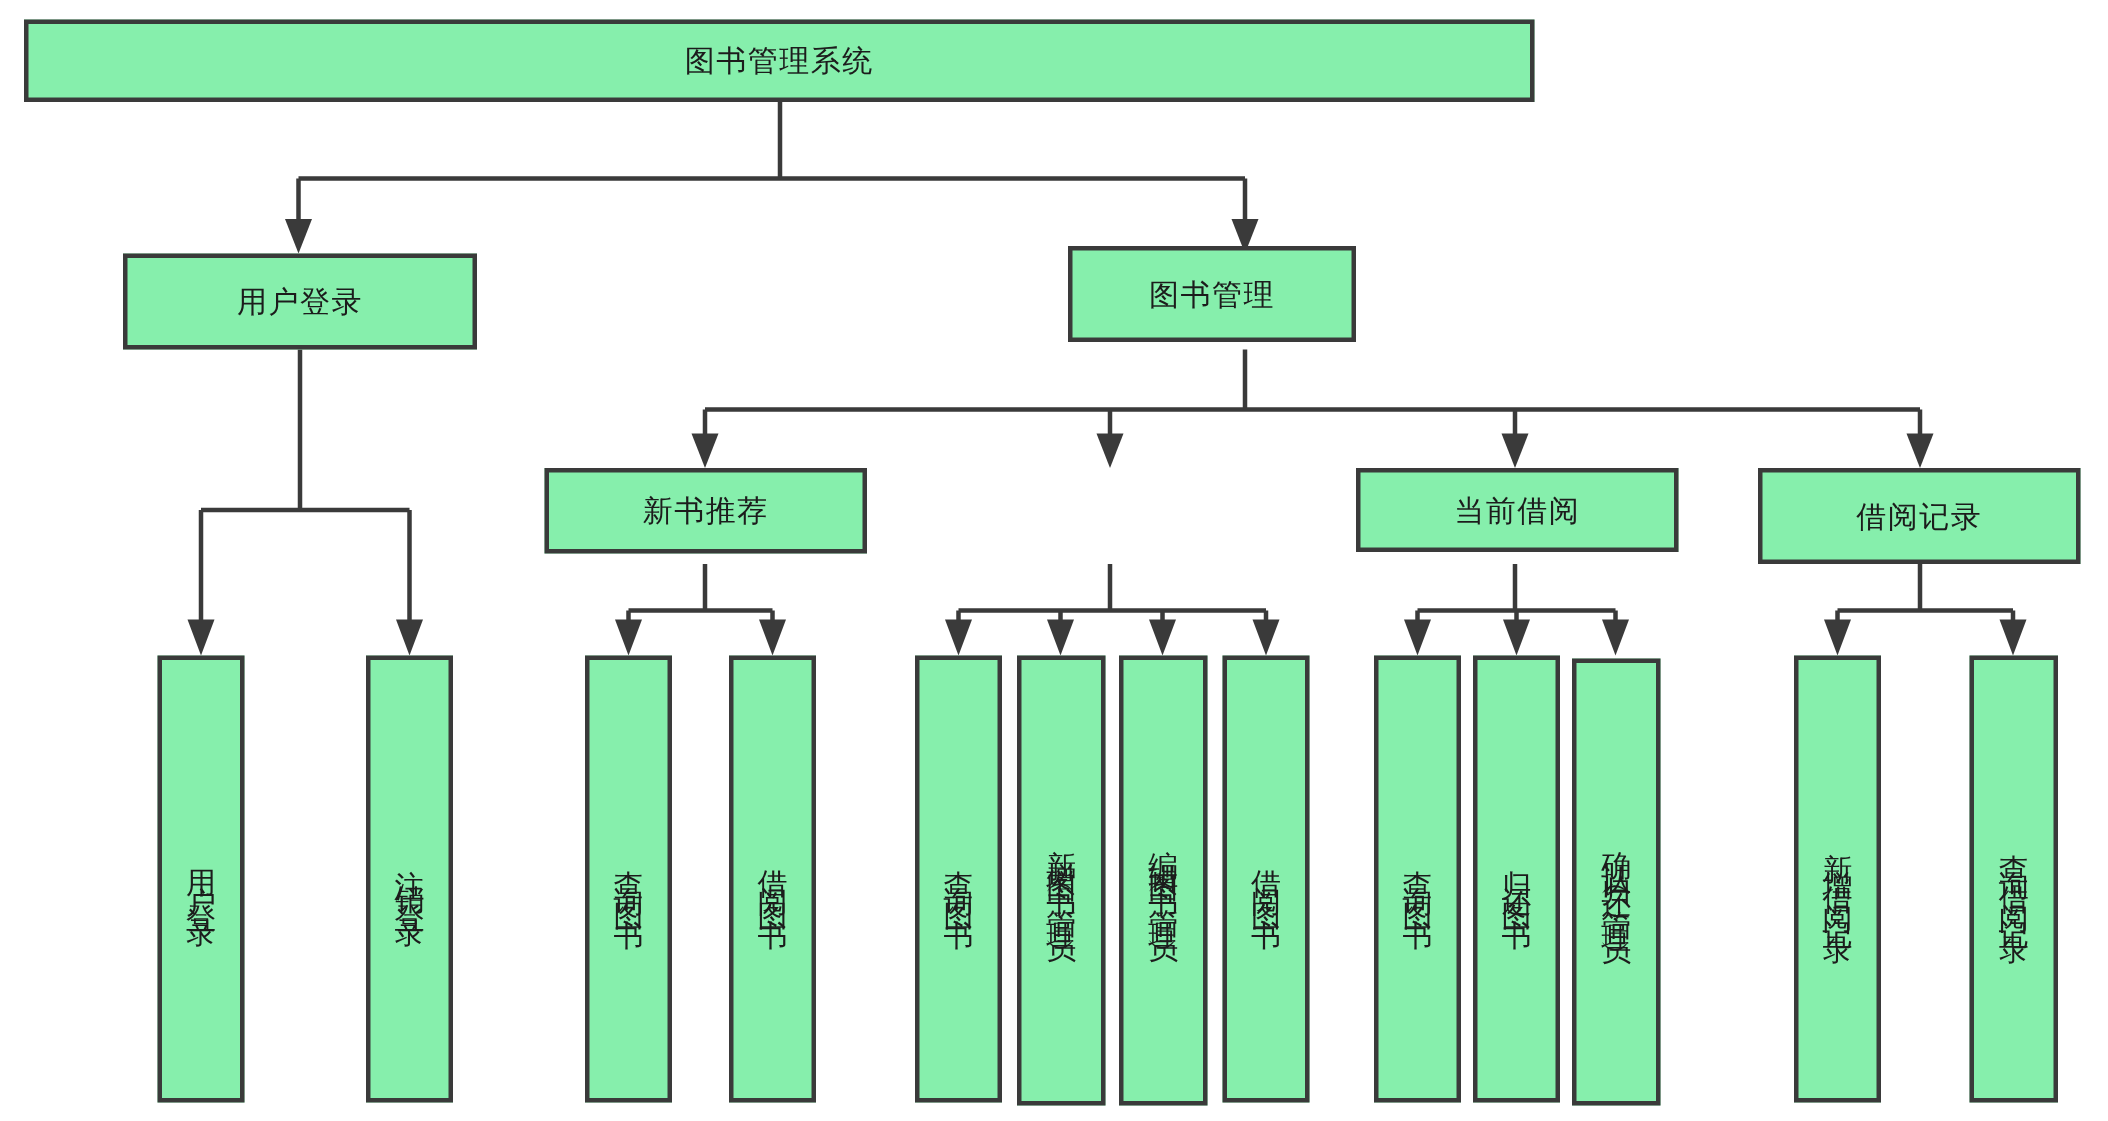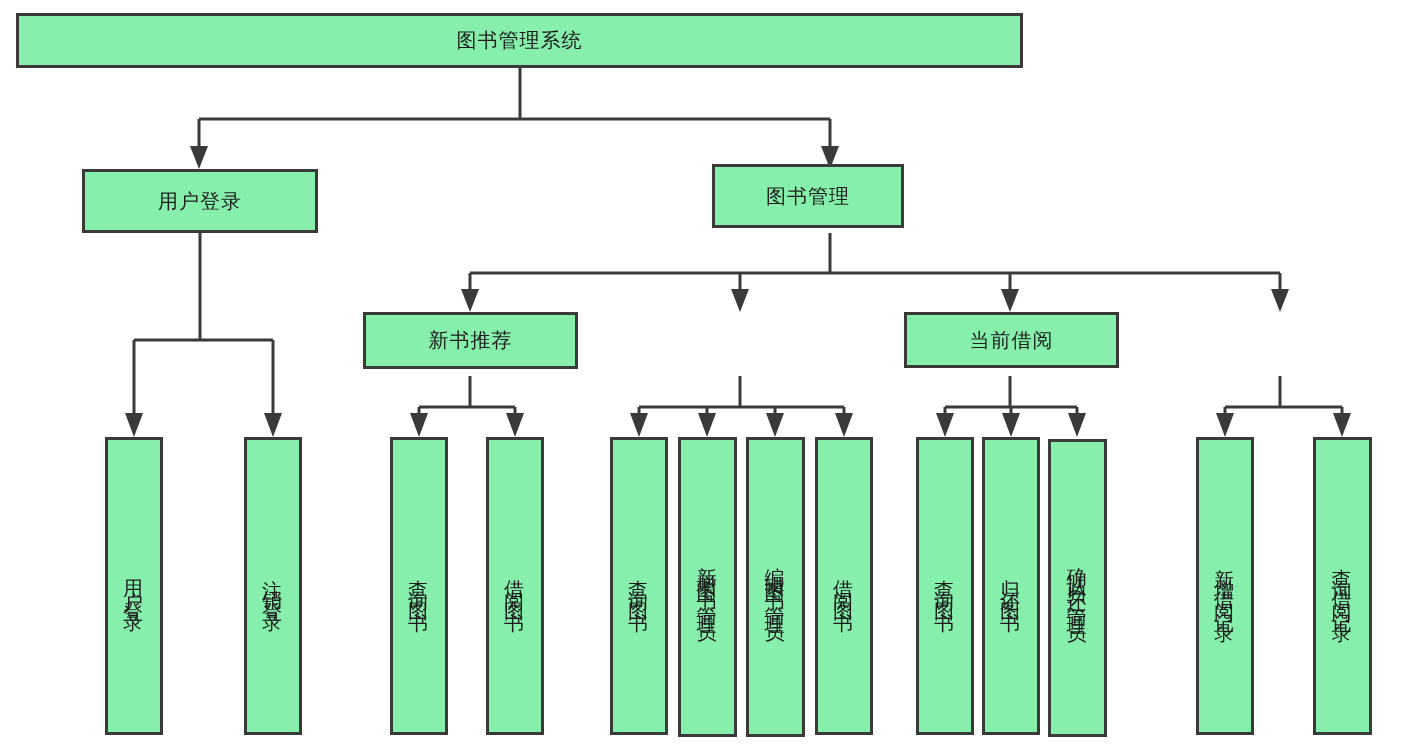--- a/index.html
+++ b/index.html
@@ -97,20 +97,23 @@
   <div class="box" style="left:712px; top:164px; width:192px; height:64px;">
     <span class="hlabel">图书管理</span>
   </div>
 
   <div class="box" style="left:363px; top:312px; width:215px; height:57px;">
     <span class="hlabel">新书推荐</span>
   </div>
   <div class="box" style="left:888px; top:312px; width:215px; height:56px;margin-left:16px;">
     <span class="hlabel">当前借阅</span>
   </div>
+  <div class="box" style="left:1172px; top:312px; width:215px; height:64px;">
+    <span class="hlabel">借阅记录</span>
+  </div>
 
   <div class="box" style="left:105px; top:437px; width:58px; height:298px;">
     <span class="vlabel">用户登录</span>
   </div>
   <div class="box" style="left:244px; top:437px; width:58px; height:298px;">
     <span class="vlabel">注销登录</span>
   </div>
 
   <div class="box" style="left:390px; top:437px; width:58px; height:298px;">
     <span class="vlabel">查询图书</span>

